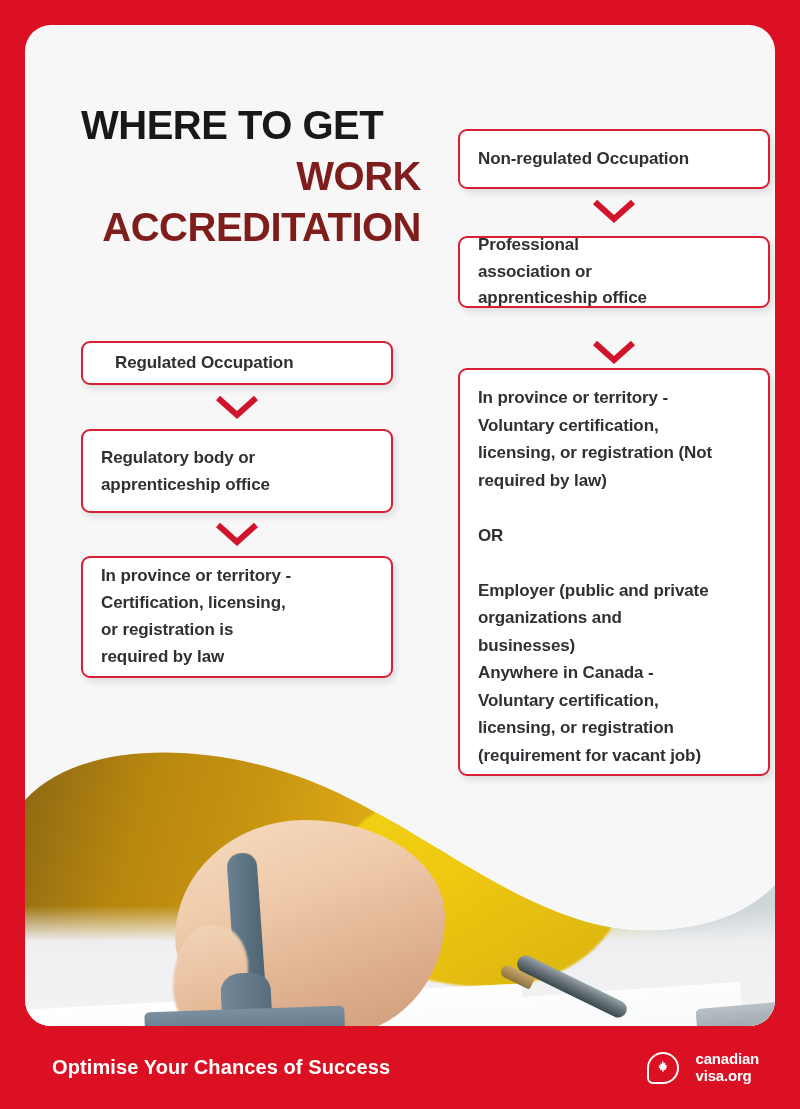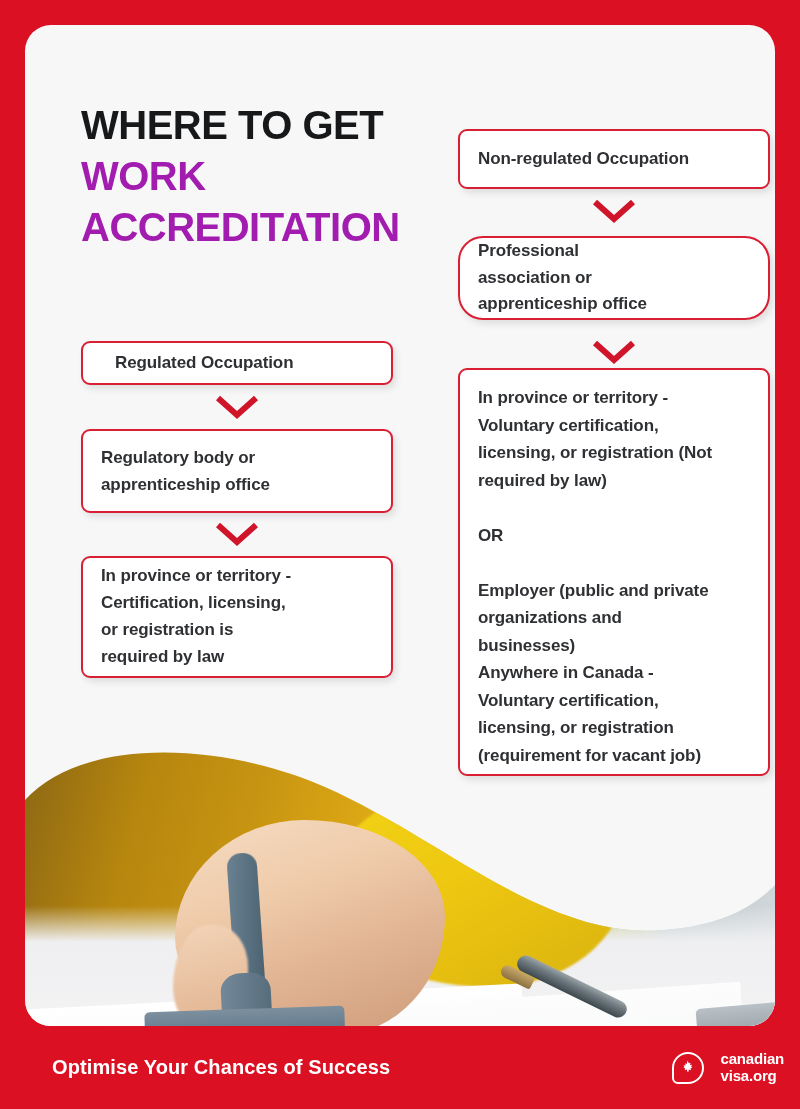--- a/index.html
+++ b/index.html
@@ -43,21 +43,21 @@
     width: 340px;
   }
   .title-line {
     font-size: 40px;
     font-weight: 900;
     letter-spacing: -0.5px;
     line-height: 1.28;
     text-transform: uppercase;
   }
   .title-dark { color: #17181A; }
-  .title-red  { color: #a21caf; }
+  .title-red  { color: #7f1d1d; text-align: right; }
 
   
   .flow-box {
     position: absolute;
     background: #FFFFFF;
     border: 2.5px solid #D91F33;
     border-radius: 9px;
     box-shadow: 3px 4px 7px rgba(0,0,0,0.10);
     padding: 14px 18px;
   }
@@ -81,21 +81,21 @@
   
   #box-regulated       { left: 56px;  top: 316px; width: 312px; height: 44px; display:flex; align-items:center;padding-left:32px; }
   #chev-left-1         { left: 189px; top: 369px; }
   #box-regbody         { left: 56px;  top: 404px; width: 312px; height: 84px; display:flex; align-items:flex-start; }
   #chev-left-2         { left: 189px; top: 496px; }
   #box-left-detail     { left: 56px;  top: 531px; width: 312px; height: 122px; display:flex; align-items:center; }
 
   
   #box-nonregulated    { left: 433px; top: 104px; width: 312px; height: 60px; display:flex; align-items:center; }
   #chev-right-1        { left: 566px; top: 173px; }
-  #box-profassoc       { left: 433px; top: 211px; width: 312px; height: 84px; display:flex; align-items:center;border-radius:25px; }
+  #box-profassoc       { left: 433px; top: 211px; width: 312px; height: 72px; display:flex; align-items:center; }
   #chev-right-2        { left: 566px; top: 314px; }
   #box-right-detail    { left: 433px; top: 343px; width: 312px; height: 408px; }
   #box-right-detail p  { line-height: 1.62; }
 
   
   #photo-wrap {
     position: absolute;
     left: 0;
     top: 700px;
     width: 750px;
@@ -225,21 +225,21 @@
   #footer-tagline {
     position: absolute;
     left: 52px;
     color: #FFFFFF;
     font-size: 20px;
     font-weight: 800;
     letter-spacing: 0.1px;
   }
   #footer-logo {
     position: absolute;
-    right: 16px;
+    right: 41px;
     display: flex;
     align-items: center;
     gap: 17px;
   }
   #logo-mark {
     width: 32px; height: 32px;
     border: 2px solid #FFFFFF;
     border-radius: 50% 50% 50% 6px;
     display: flex;
     align-items: center;

